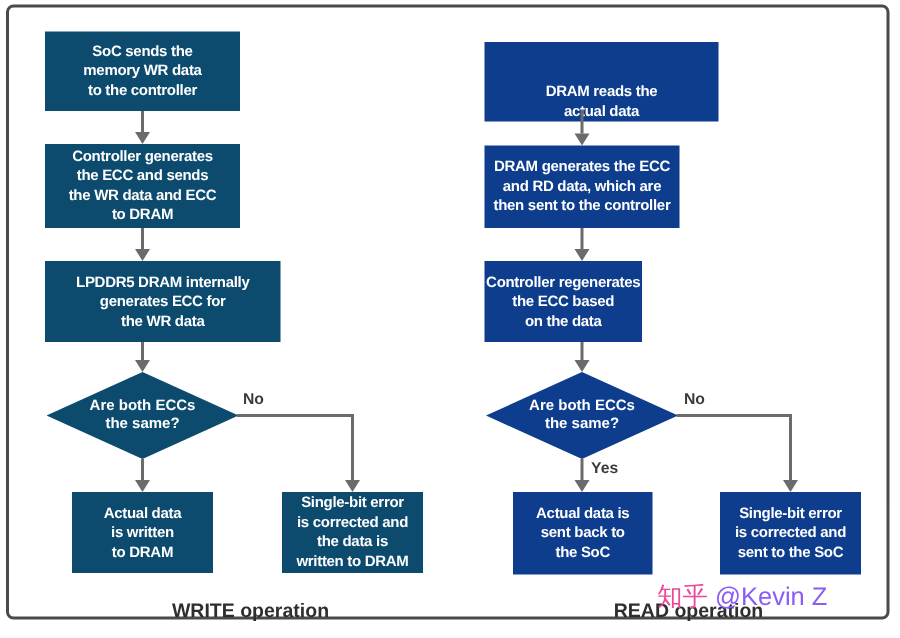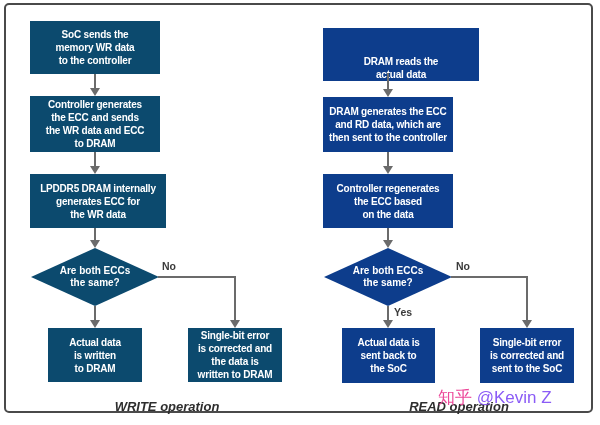--- a/index.html
+++ b/index.html
@@ -79,21 +79,20 @@
     color: #3b3b3b;
   }
 
   .op-label {
     position: absolute;
     width: 160px;
     text-align: center;
     font-size: 13px;
     font-weight: 700;
     color: #2e2e2e;
-    font-style: italic;
   }
 
   .watermark {
     position: absolute;
     left: 438px; top: 386px;
     font-size: 17px;
     font-weight: 400;
     white-space: nowrap;
   }
   .watermark .wm-brand  { color: #ec4899; }
@@ -119,21 +118,21 @@
     <div class="flow-box purple" style="left:30px; top:96px; width:130px; height:56px;">
       <div class="box-text">Controller generates
 the ECC and sends
 the WR data and ECC
 to DRAM</div>
     </div>
 
     <div class="vline" style="left:94px; top:152px; height:14px;"></div>
     <div class="arrow-head-down" style="left:90px; top:166px;"></div>
 
-    <div class="flow-box purple" style="left:30px; top:174px; width:136px; height:54px;">
+    <div class="flow-box purple" style="left:30px; top:174px; width:157px; height:54px;">
       <div class="box-text">LPDDR5 DRAM internally
 generates ECC for
 the WR data</div>
     </div>
 
     <div class="vline" style="left:94px; top:228px; height:12px;"></div>
     <div class="arrow-head-down" style="left:90px; top:240px;"></div>
 
     <div class="diamond purple" style="left:31px; top:248px; width:128px; height:58px;">
       <div class="box-text">Are both ECCs
@@ -176,21 +175,21 @@
 
     <div class="flow-box navy" style="left:323px; top:97px; width:130px; height:55px;">
       <div class="box-text">DRAM generates the ECC
 and RD data, which are
 then sent to the controller</div>
     </div>
 
     <div class="vline" style="left:387px; top:152px; height:14px;"></div>
     <div class="arrow-head-down" style="left:383px; top:166px;"></div>
 
-    <div class="flow-box navy" style="left:323px; top:174px; width:130px; height:54px;">
+    <div class="flow-box navy" style="left:323px; top:174px; width:105px; height:54px;">
       <div class="box-text">Controller regenerates
 the ECC based
 on the data</div>
     </div>
 
     <div class="vline" style="left:387px; top:228px; height:12px;"></div>
     <div class="arrow-head-down" style="left:383px; top:240px;"></div>
 
     <div class="diamond navy" style="left:324px; top:248px; width:128px; height:58px;">
       <div class="box-text">Are both ECCs

